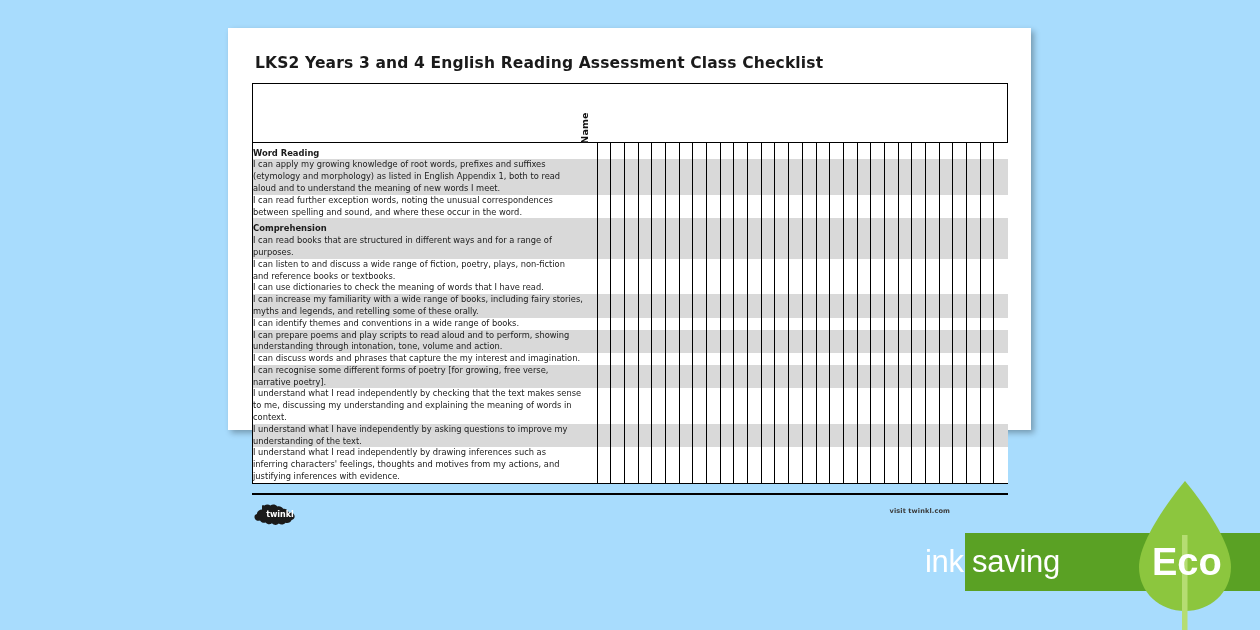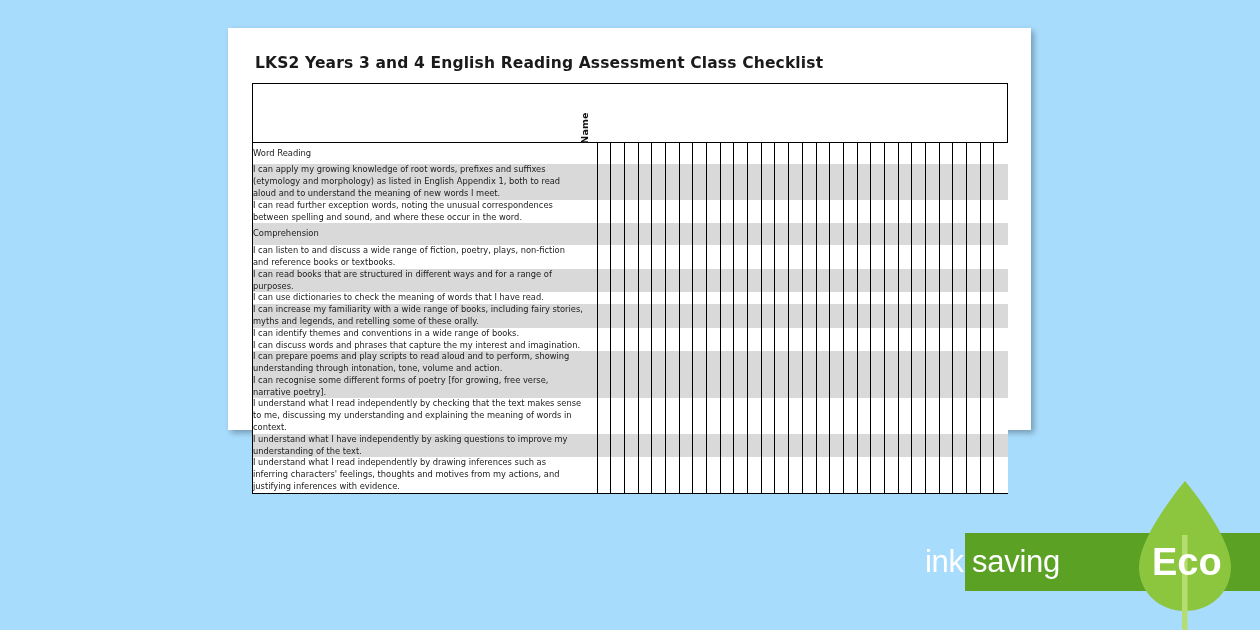--- a/index.html
+++ b/index.html
@@ -96,24 +96,23 @@
   tr.row td { border-bottom: 0; }
   td.stmt {
     border-right: 1.6px solid #000;
     padding: 4px 6px 5px 7px;
     font-size: 8.3px;
     line-height: 1.42;
     color: #1a1a1a;
     font-family: "DejaVu Sans", sans-serif;
   }
   td.stmt.section {
-    font-weight: normal;
+    font-weight: bold;
     font-size: 8.4px;
     padding-top: 5px;
-    padding-bottom: 5px;
   }
   tr.row td.tick-cell { border-right: 1.6px solid #000; }
   tr.row td.tick-cell.last { border-right: 0; }
   tr.row.shaded td { background: #d9d9d9; }
   tr.row.plain  td { background: #ffffff; }
 
   
   .footer {
     position: relative;
     margin-top: 9px;
@@ -385,20 +384,54 @@
               <td class="tick-cell"></td>
               <td class="tick-cell"></td>
               <td class="tick-cell"></td>
               <td class="tick-cell"></td>
               <td class="tick-cell"></td>
               <td class="tick-cell"></td>
               <td class="tick-cell"></td>
               <td class="tick-cell"></td>
               <td class="tick-cell last"></td>
             </tr>
+            <tr class="row shaded">
+              <td class="stmt">I can read books that are structured in different ways and for a range of purposes.</td>
+              <td class="tick-cell"></td>
+              <td class="tick-cell"></td>
+              <td class="tick-cell"></td>
+              <td class="tick-cell"></td>
+              <td class="tick-cell"></td>
+              <td class="tick-cell"></td>
+              <td class="tick-cell"></td>
+              <td class="tick-cell"></td>
+              <td class="tick-cell"></td>
+              <td class="tick-cell"></td>
+              <td class="tick-cell"></td>
+              <td class="tick-cell"></td>
+              <td class="tick-cell"></td>
+              <td class="tick-cell"></td>
+              <td class="tick-cell"></td>
+              <td class="tick-cell"></td>
+              <td class="tick-cell"></td>
+              <td class="tick-cell"></td>
+              <td class="tick-cell"></td>
+              <td class="tick-cell"></td>
+              <td class="tick-cell"></td>
+              <td class="tick-cell"></td>
+              <td class="tick-cell"></td>
+              <td class="tick-cell"></td>
+              <td class="tick-cell"></td>
+              <td class="tick-cell"></td>
+              <td class="tick-cell"></td>
+              <td class="tick-cell"></td>
+              <td class="tick-cell"></td>
+              <td class="tick-cell"></td>
+              <td class="tick-cell last"></td>
+            </tr>
             <tr class="row plain">
               <td class="stmt">I can listen to and discuss a wide range of fiction, poetry, plays, non-fiction and reference books or textbooks.</td>
               <td class="tick-cell"></td>
               <td class="tick-cell"></td>
               <td class="tick-cell"></td>
               <td class="tick-cell"></td>
               <td class="tick-cell"></td>
               <td class="tick-cell"></td>
               <td class="tick-cell"></td>
               <td class="tick-cell"></td>
@@ -419,54 +452,20 @@
               <td class="tick-cell"></td>
               <td class="tick-cell"></td>
               <td class="tick-cell"></td>
               <td class="tick-cell"></td>
               <td class="tick-cell"></td>
               <td class="tick-cell"></td>
               <td class="tick-cell"></td>
               <td class="tick-cell"></td>
               <td class="tick-cell last"></td>
             </tr>
-            <tr class="row shaded">
-              <td class="stmt">I can read books that are structured in different ways and for a range of purposes.</td>
-              <td class="tick-cell"></td>
-              <td class="tick-cell"></td>
-              <td class="tick-cell"></td>
-              <td class="tick-cell"></td>
-              <td class="tick-cell"></td>
-              <td class="tick-cell"></td>
-              <td class="tick-cell"></td>
-              <td class="tick-cell"></td>
-              <td class="tick-cell"></td>
-              <td class="tick-cell"></td>
-              <td class="tick-cell"></td>
-              <td class="tick-cell"></td>
-              <td class="tick-cell"></td>
-              <td class="tick-cell"></td>
-              <td class="tick-cell"></td>
-              <td class="tick-cell"></td>
-              <td class="tick-cell"></td>
-              <td class="tick-cell"></td>
-              <td class="tick-cell"></td>
-              <td class="tick-cell"></td>
-              <td class="tick-cell"></td>
-              <td class="tick-cell"></td>
-              <td class="tick-cell"></td>
-              <td class="tick-cell"></td>
-              <td class="tick-cell"></td>
-              <td class="tick-cell"></td>
-              <td class="tick-cell"></td>
-              <td class="tick-cell"></td>
-              <td class="tick-cell"></td>
-              <td class="tick-cell"></td>
-              <td class="tick-cell last"></td>
-            </tr>
             <tr class="row plain">
               <td class="stmt">I can use dictionaries to check the meaning of words that I have read.</td>
               <td class="tick-cell"></td>
               <td class="tick-cell"></td>
               <td class="tick-cell"></td>
               <td class="tick-cell"></td>
               <td class="tick-cell"></td>
               <td class="tick-cell"></td>
               <td class="tick-cell"></td>
               <td class="tick-cell"></td>
@@ -555,56 +554,56 @@
               <td class="tick-cell"></td>
               <td class="tick-cell"></td>
               <td class="tick-cell"></td>
               <td class="tick-cell"></td>
               <td class="tick-cell"></td>
               <td class="tick-cell"></td>
               <td class="tick-cell"></td>
               <td class="tick-cell"></td>
               <td class="tick-cell last"></td>
             </tr>
+            <tr class="row shaded">
+              <td class="stmt">I can prepare poems and play scripts to read aloud and to perform, showing understanding through intonation, tone, volume and action.</td>
+              <td class="tick-cell"></td>
+              <td class="tick-cell"></td>
+              <td class="tick-cell"></td>
+              <td class="tick-cell"></td>
+              <td class="tick-cell"></td>
+              <td class="tick-cell"></td>
+              <td class="tick-cell"></td>
+              <td class="tick-cell"></td>
+              <td class="tick-cell"></td>
+              <td class="tick-cell"></td>
+              <td class="tick-cell"></td>
+              <td class="tick-cell"></td>
+              <td class="tick-cell"></td>
+              <td class="tick-cell"></td>
+              <td class="tick-cell"></td>
+              <td class="tick-cell"></td>
+              <td class="tick-cell"></td>
+              <td class="tick-cell"></td>
+              <td class="tick-cell"></td>
+              <td class="tick-cell"></td>
+              <td class="tick-cell"></td>
+              <td class="tick-cell"></td>
+              <td class="tick-cell"></td>
+              <td class="tick-cell"></td>
+              <td class="tick-cell"></td>
+              <td class="tick-cell"></td>
+              <td class="tick-cell"></td>
+              <td class="tick-cell"></td>
+              <td class="tick-cell"></td>
+              <td class="tick-cell"></td>
+              <td class="tick-cell last"></td>
+            </tr>
             <tr class="row plain">
               <td class="stmt">I can discuss words and phrases that capture the my interest and imagination.</td>
-              <td class="tick-cell"></td>
-              <td class="tick-cell"></td>
-              <td class="tick-cell"></td>
-              <td class="tick-cell"></td>
-              <td class="tick-cell"></td>
-              <td class="tick-cell"></td>
-              <td class="tick-cell"></td>
-              <td class="tick-cell"></td>
-              <td class="tick-cell"></td>
-              <td class="tick-cell"></td>
-              <td class="tick-cell"></td>
-              <td class="tick-cell"></td>
-              <td class="tick-cell"></td>
-              <td class="tick-cell"></td>
-              <td class="tick-cell"></td>
-              <td class="tick-cell"></td>
-              <td class="tick-cell"></td>
-              <td class="tick-cell"></td>
-              <td class="tick-cell"></td>
-              <td class="tick-cell"></td>
-              <td class="tick-cell"></td>
-              <td class="tick-cell"></td>
-              <td class="tick-cell"></td>
-              <td class="tick-cell"></td>
-              <td class="tick-cell"></td>
-              <td class="tick-cell"></td>
-              <td class="tick-cell"></td>
-              <td class="tick-cell"></td>
-              <td class="tick-cell"></td>
-              <td class="tick-cell"></td>
-              <td class="tick-cell last"></td>
-            </tr>
-            <tr class="row shaded">
-              <td class="stmt">I can prepare poems and play scripts to read aloud and to perform, showing understanding through intonation, tone, volume and action.</td>
               <td class="tick-cell"></td>
               <td class="tick-cell"></td>
               <td class="tick-cell"></td>
               <td class="tick-cell"></td>
               <td class="tick-cell"></td>
               <td class="tick-cell"></td>
               <td class="tick-cell"></td>
               <td class="tick-cell"></td>
               <td class="tick-cell"></td>
               <td class="tick-cell"></td>
@@ -763,20 +762,29 @@
               <td class="tick-cell"></td>
               <td class="tick-cell"></td>
               <td class="tick-cell"></td>
               <td class="tick-cell"></td>
               <td class="tick-cell last"></td>
             </tr>
           </tbody>
       </table>
     </div>
 
+    <div class="footer">
+      <div class="twinkl-logo">
+        <svg viewBox="0 0 130 62" width="52" height="26" aria-hidden="true">
+          <path fill="#1a1a1a" d="M20 20c-6 0-12 4-13 11-5 1-7 6-5 11 2 5 8 7 13 5 3 5 9 7 14 5 4 5 11 6 16 2 4 5 12 6 17 1 5 4 13 3 17-2 6 2 13-1 15-7 6-1 9-7 7-12-2-6-8-9-14-7-2-6-8-10-14-9-3-5-9-8-15-6-4-5-12-6-17-2-4-4-11-4-15 0-2-1-4-1-6 0z"></path>
+          <text x="65" y="38" text-anchor="middle" font-family="DejaVu Sans, sans-serif" font-size="20" font-weight="bold" fill="#ffffff">twinkl</text>
+        </svg>
+      </div>
+      <div class="visit">visit twinkl.com</div>
+    </div>
 
   </div>
 </div>
 
 <div class="eco-banner"></div>
 <div class="eco-text">ink saving</div>
 <div class="leaf-wrap">
   <svg viewBox="0 0 100 153" width="100" height="153" aria-hidden="true">
     <path fill="#8cc63e" d="M50 4 C50 4 96 58 96 90 C96 116 75 134 50 134 C25 134 4 116 4 90 C4 58 50 4 50 4 Z"></path>
     <rect x="47" y="58" width="5.5" height="95" fill="#b5dd72"></rect>

